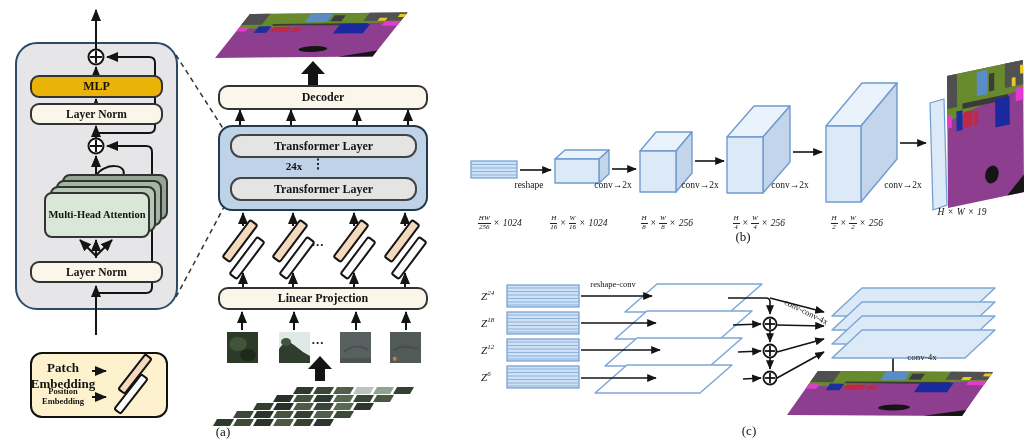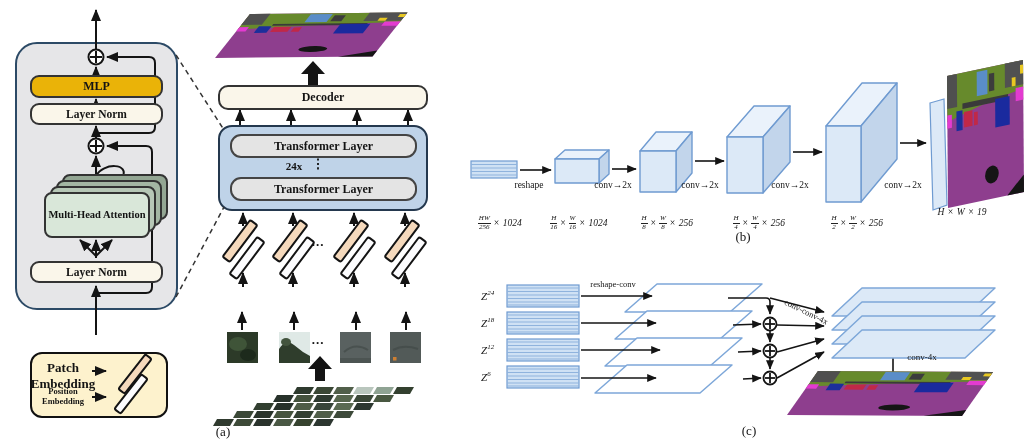--- a/index.html
+++ b/index.html
@@ -363,20 +363,23 @@
     </div>
   <div class="abs fg lbl" style="left:310px;top:156px;width:16px;font-weight:bold;font-size:13px;">
       <span>⋮</span>
     </div>
   <div class="abs fg box" style="left:230px;top:177px;width:187px;height:24px;background:#e4e4e4;border-color:#444;border-radius:11px;font-size:12px;">
       <span>Transformer Layer</span>
     </div>
   <div class="abs fg lbl" style="left:307px;top:234px;width:22px;font-weight:bold;font-size:13px;letter-spacing:1px;">
       <span>...</span>
     </div>
+  <div class="abs fg box" style="left:218px;top:287px;width:210px;height:23px;border-radius:10px;font-size:12px;">
+      <span>Linear Projection</span>
+    </div>
   <div class="abs fg lbl" style="left:307px;top:332px;width:22px;font-weight:bold;font-size:13px;letter-spacing:1px;">
       <span>...</span>
     </div>
   <div class="abs fg lbl" style="left:206px;top:424px;width:34px;font-size:13px;">
       <span>(a)</span>
     </div>
 
   <div class="abs fg lbl small" style="left:505px;top:180px;width:48px;">
       <span>reshape</span>
     </div>

